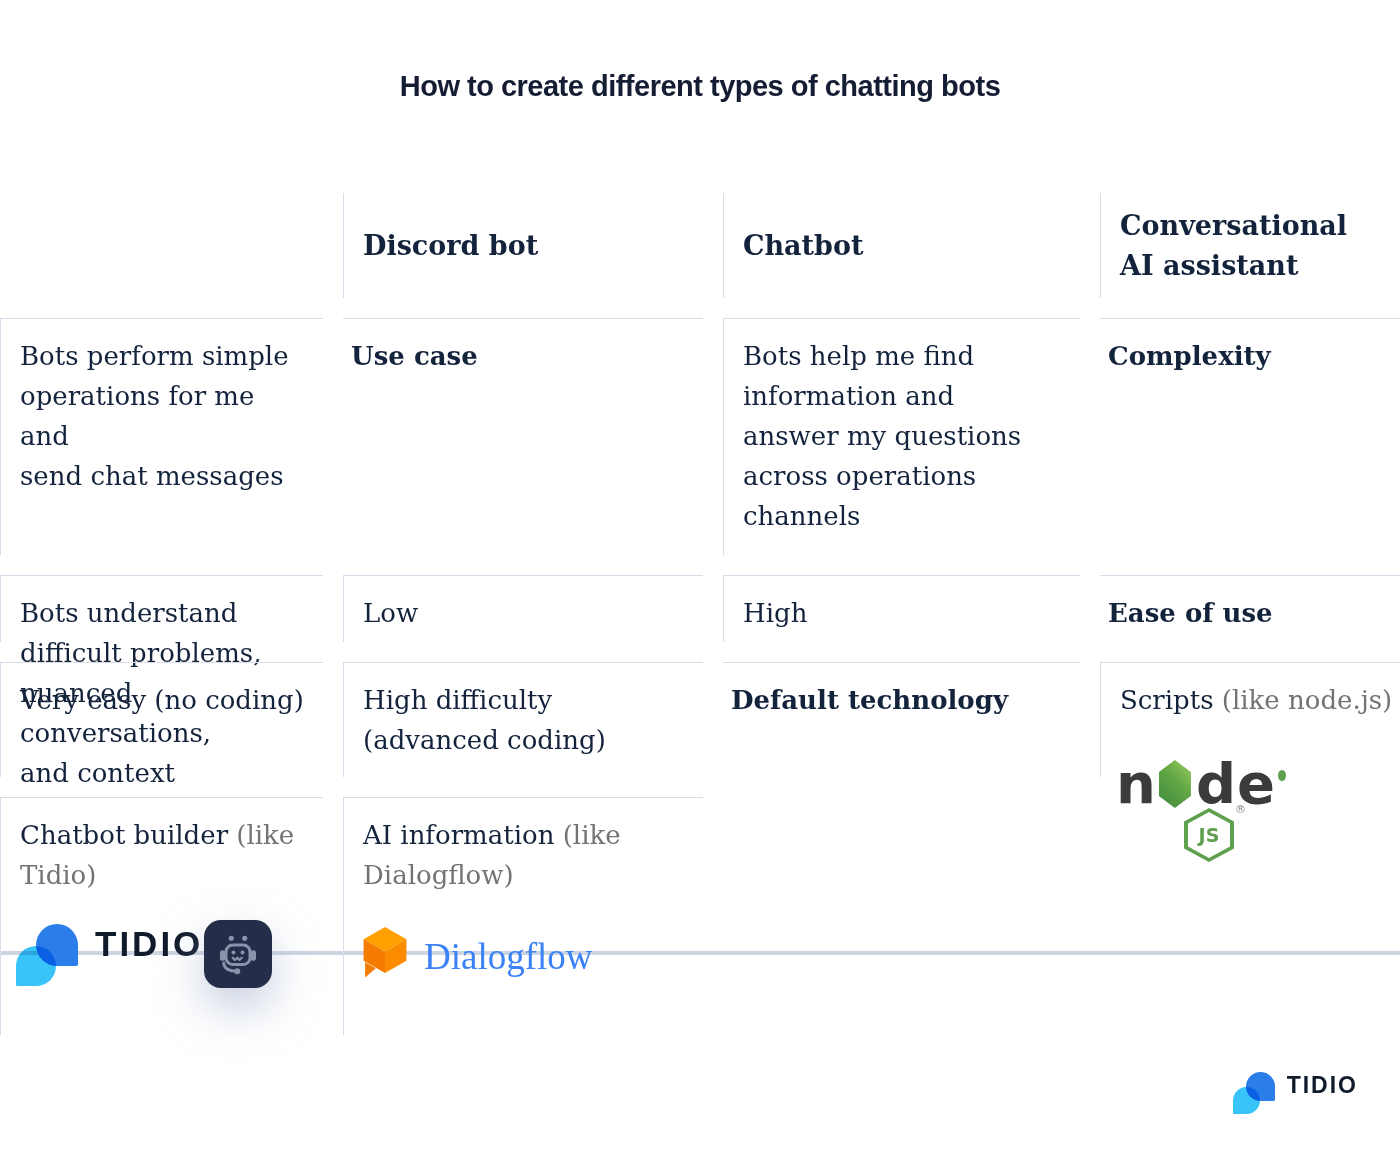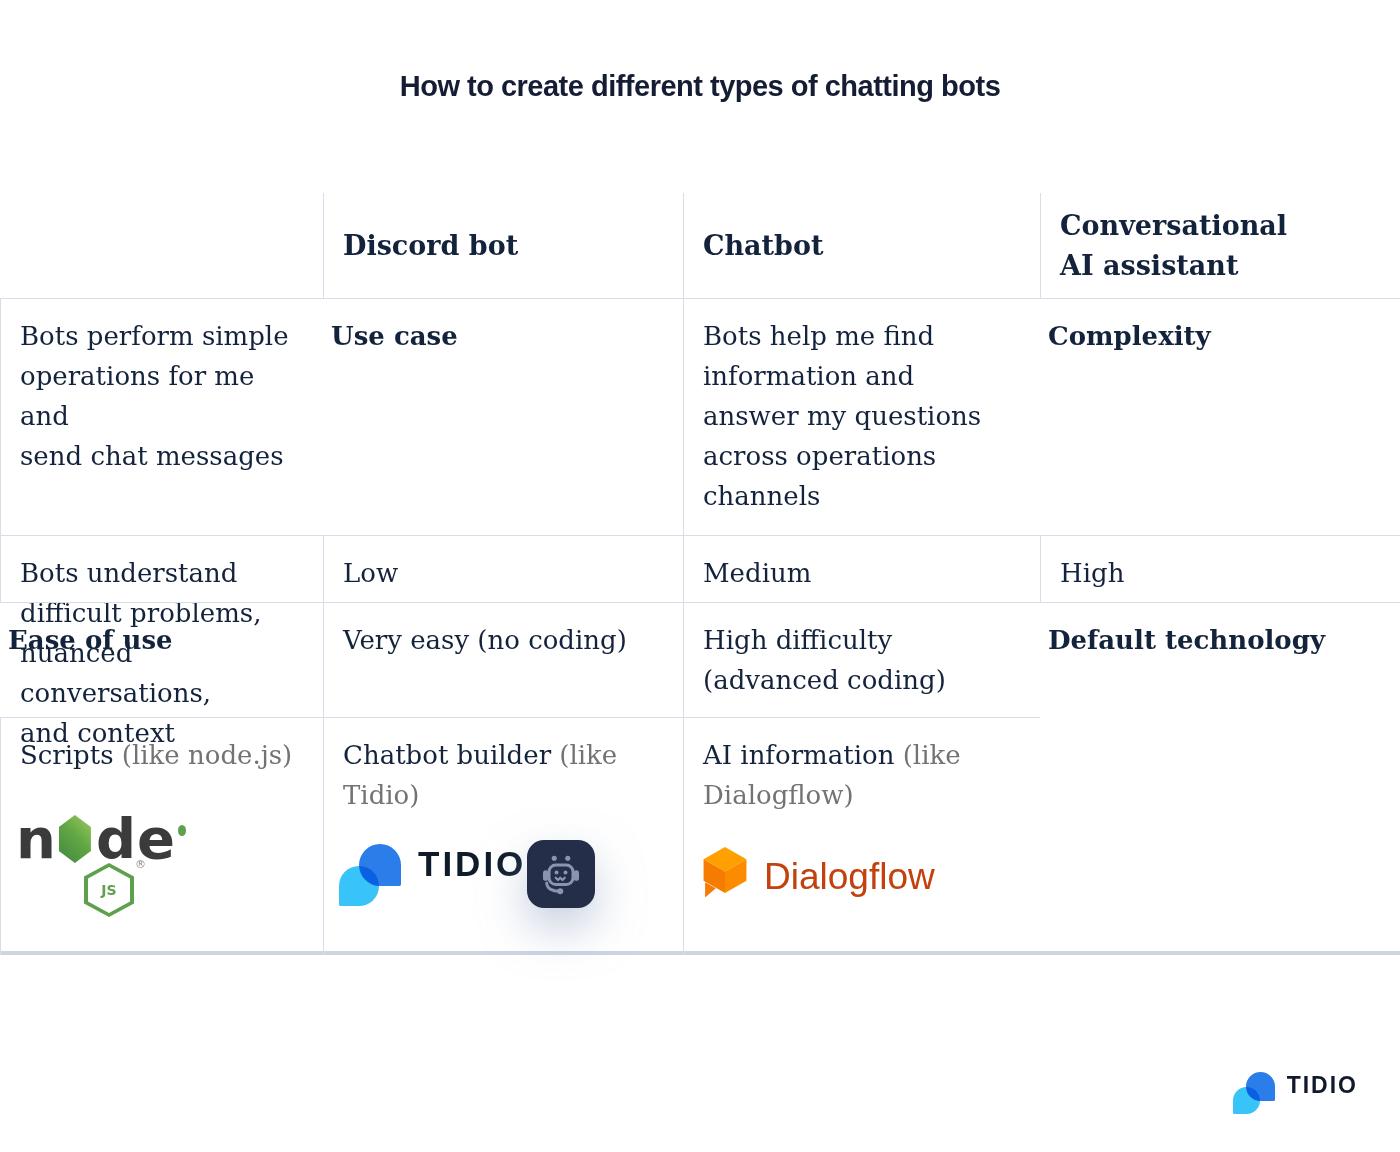--- a/index.html
+++ b/index.html
@@ -29,20 +29,21 @@
     position: absolute;
     top: 193px; left: 0;
     width: 1400px; height: 762px;
     display: grid;
     grid-template-columns: 323px 360px 357px 360px;
     grid-template-rows: 105px 237px 67px 115px 238px;
     border-bottom: 4px solid #cdd5e3;
     font-family: "DejaVu Serif", "Liberation Serif", serif;
     font-size: 26px;
     line-height: 40px;
+    gap: 20px;
   }
   .cell { position: relative; background: transparent; }
   .cell.vline { border-left: 1.5px solid #d8dde9; }
   .cell.hline { border-top: 1.5px solid #d8dde9; }
 
   .head-cell {
     display: flex; align-items: center;
     padding-left: 19px; padding-right: 10px;
     font-weight: 700;
     font-size: 27px;
@@ -85,21 +86,21 @@
     clip-path: polygon(50% 0%, 100% 25%, 100% 75%, 50% 100%, 0% 75%, 0% 25%);
   }
   .js-hex-inner {
     position: absolute; left: 4px; top: 4px; width: 42px; height: 46px;
     background: #ffffff;
     clip-path: polygon(50% 0%, 100% 25%, 100% 75%, 50% 100%, 0% 75%, 0% 25%);
   }
   .js-text {
     position: relative; color: #5fa04e;
     font-family: "DejaVu Sans", sans-serif;
-    font-weight: 700; font-size: 14px; line-height: 19px;
+    font-weight: 700; font-size: 19px; line-height: 19px;
   }
   .js-reg {
     position: absolute; left: 119px; top: 48px;
     font-family: "DejaVu Sans", sans-serif;
     font-size: 11px; color: #8a8a8a; line-height: 11px;
   }
 
   
   .tidio-logo { position: absolute; display: flex; align-items: flex-start; }
   .tidio-big { left: 15px; top: 126px; gap: 17px; }
@@ -130,22 +131,22 @@
     width: 68px; height: 68px;
     background: #242e48;
     border-radius: 17px;
     display: flex; align-items: center; justify-content: center;
     box-shadow: 0 20px 45px rgba(150, 165, 195, 0.55);
   }
 
   
   .df-logo { position: absolute; left: 15px; top: 124px; display: flex; align-items: center; gap: 13px; }
   .df-word {
-    font-family: Liberation Sans, sans-serif;
-    font-size: 37px; color: #c2410c; font-weight: 400; margin-top: 8px;
+    font-family: Liberation Serif, serif;
+    font-size: 37px; color: #3b82f6; font-weight: 400; margin-top: 8px;
   }
 
   
   .tidio-footer { position: absolute; right: 42px; top: 1072px; gap: 12px; }
   .bubbles-small { width: 42px; height: 42px; }
   .bubbles-small .bubble-blue { width: 29px; height: 29px; }
   .bubbles-small .bubble-cyan { width: 27px; height: 27px; }
   .tidio-footer .tidio-word { font-size: 23px; letter-spacing: 2px; }
 </style>
 </head>
@@ -176,21 +177,20 @@
 answer my questions
 across operations
 channels</span></div>
   <div class="cell hline row-label"><span class="preline">Complexity</span></div>
 
   <div class="cell vline hline body-cell"><span class="preline">Bots understand
 difficult problems,
 nuanced conversations,
 and context</span></div>
   <div class="cell vline hline body-cell"><span class="preline">Low</span></div>
-  <div class="cell vline hline body-cell"><span class="preline">Medium</span></div>
   <div class="cell vline hline body-cell"><span class="preline">High</span></div>
 
   <div class="cell hline row-label"><span class="preline">Ease of use</span></div>
   <div class="cell vline hline body-cell"><span class="preline">Very easy (no coding)</span></div>
   <div class="cell vline hline body-cell"><span class="preline">High difficulty
 (advanced coding)</span></div>
 
   <div class="cell hline row-label"><span class="preline">Default technology</span></div>
 
   <div class="cell vline hline body-cell">

